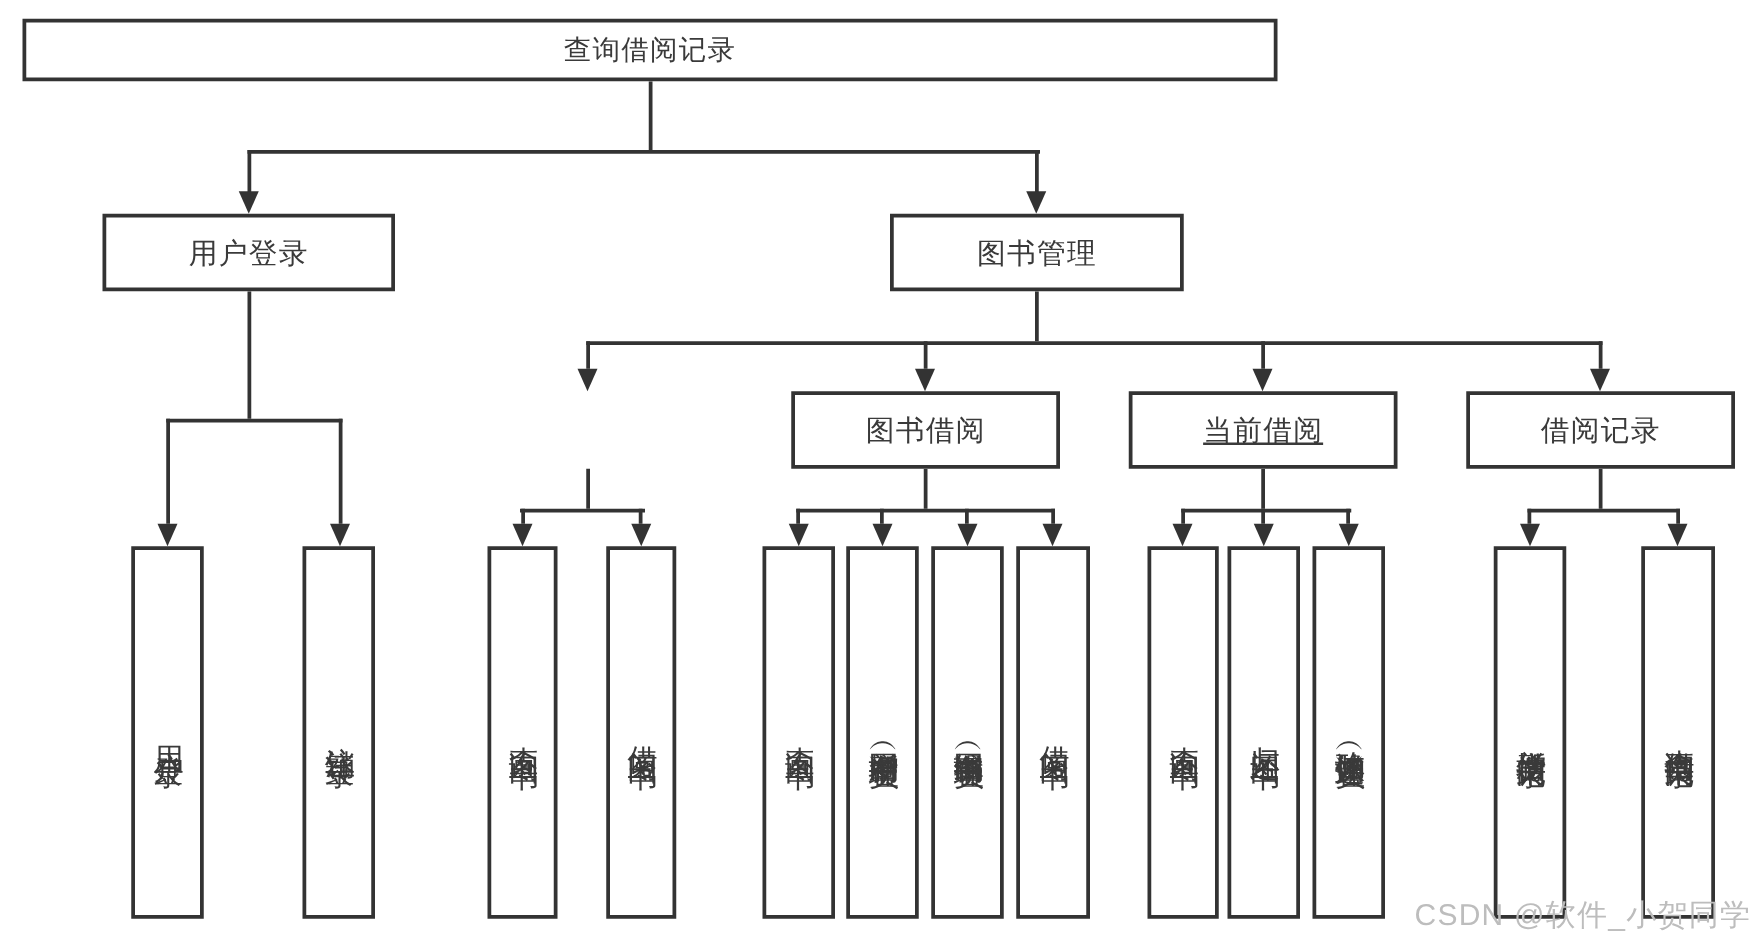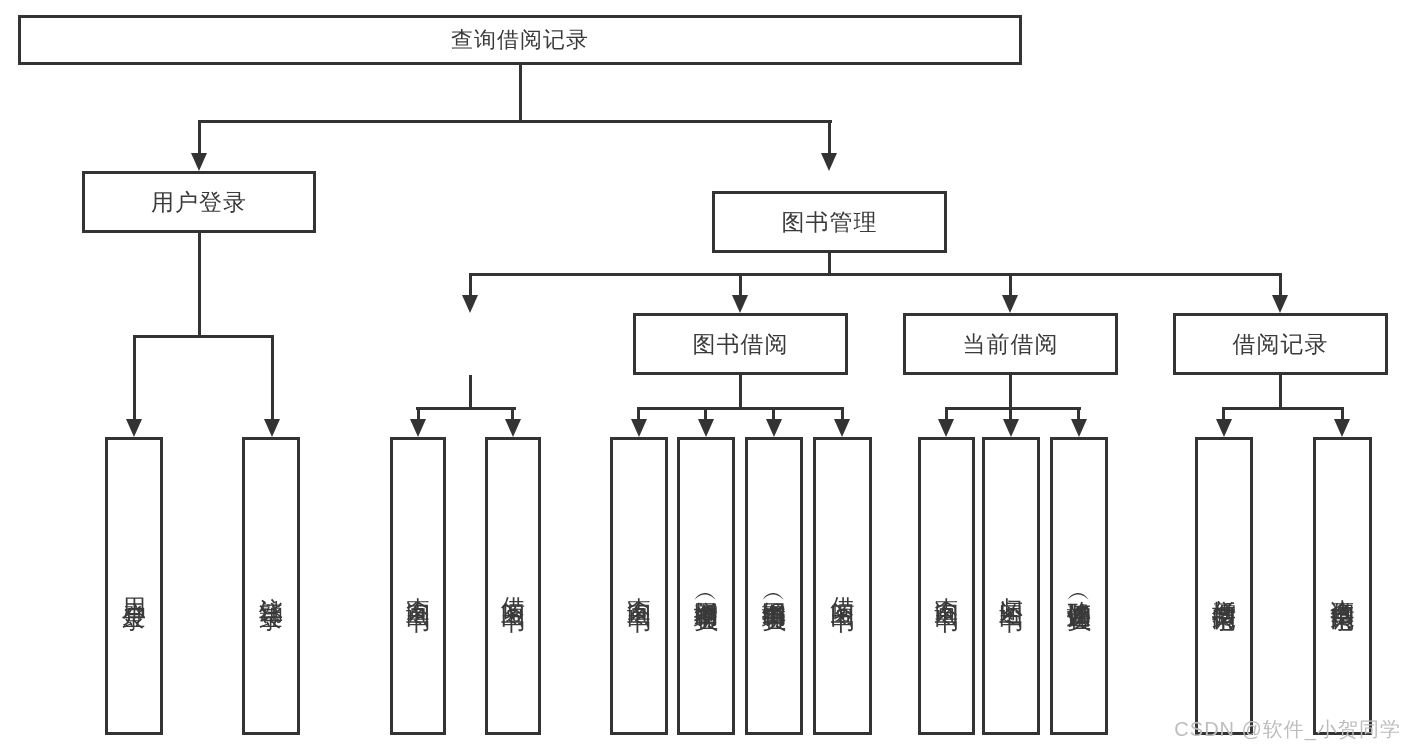--- a/index.html
+++ b/index.html
@@ -39,40 +39,40 @@
   .ln{position:absolute;background:var(--line);z-index:1;}
   .ah{
     position:absolute;width:0;height:0;z-index:1;
     border-left:8px solid transparent;
     border-right:8px solid transparent;
     border-top:18px solid var(--line);
   }
   .watermark{
     position:absolute;
     right:4px;top:716px;
-    font-size:20px;
+    font-size:24px;
     color:var(--wm);
     letter-spacing:1px;
     z-index:5;
     white-space:nowrap;
     text-align:right;
   }
 </style>
 </head>
 <body>
 
 <div class="canvas">
 
   <div class="box title" style="left:18px;top:15px;width:1004px;height:50px;">查询借阅记录</div>
 
   <div class="box" style="left:82px;top:171px;width:234px;height:62px;">用户登录</div>
-  <div class="box" style="left:712px;top:171px;width:235px;height:62px;margin-top:20px;">图书管理</div>
+  <div class="box" style="left:712px;top:171px;width:235px;height:62px;">图书管理</div>
 
   <div class="box" style="left:633px;top:313px;width:215px;height:62px;">图书借阅</div>
-  <div class="box" style="left:903px;top:313px;width:215px;height:62px;">当前借阅</div>
+  <div class="box" style="left:903px;top:313px;width:215px;height:62px;text-decoration:underline;">当前借阅</div>
   <div class="box" style="left:1173px;top:313px;width:215px;height:62px;">借阅记录</div>
 
   <div class="box vbox" style="left:105px;top:437px;width:58px;height:298px;">用户登录</div>
   <div class="box vbox" style="left:242px;top:437px;width:58px;height:298px;">注销登录</div>
 
   <div class="box vbox" style="left:390px;top:437px;width:56px;height:298px;">查询图书</div>
   <div class="box vbox" style="left:485px;top:437px;width:56px;height:298px;">借阅图书</div>
 
   <div class="box vbox" style="left:610px;top:437px;width:58px;height:298px;">查询图书</div>
   <div class="box vbox" style="left:677px;top:437px;width:58px;height:298px;letter-spacing:1px;">新增图书（管理员）</div>

